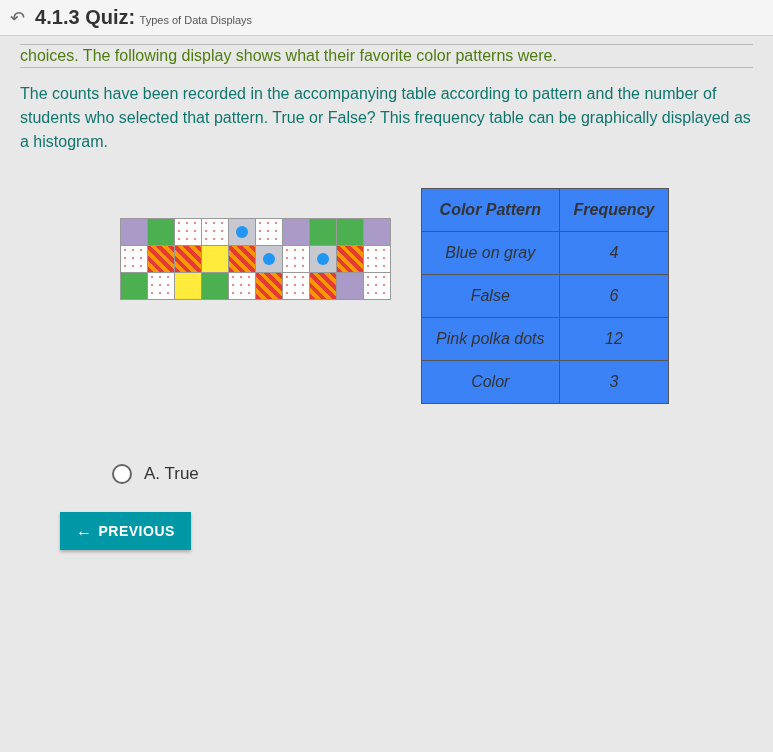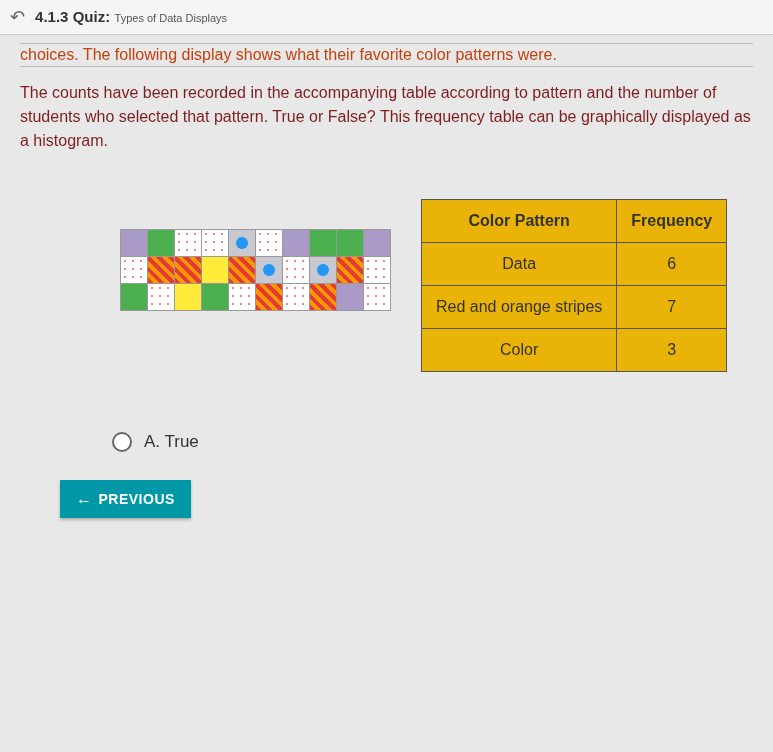--- a/index.html
+++ b/index.html
@@ -20,43 +20,43 @@
       gap: 10px;
     }
     .back-arrow {
       font-size: 18px;
       color: #666;
       cursor: pointer;
     }
     .quiz-label {
       font-weight: bold;
       color: #333;
-      font-size: 15px;
+      font-size: 20px;
     }
     .quiz-title {
       color: #555;
       font-size: 11px;
     }
     .content {
       padding: 8px 20px 0 20px;
       background: #e8e8e8;
     }
     .cutoff-text {
-      color: #c2410c;
+      color: #4d7c0f;
       font-size: 16px;
       border-top: 1px solid #bbb;
       border-bottom: 1px solid #bbb;
       padding: 2px 0;
       margin-bottom: 14px;
     }
     .question-text {
-      color: #7f1d1d;
+      color: #0f766e;
       font-size: 16px;
       line-height: 1.5;
-      margin-bottom: 46px;
+      margin-bottom: 34px;
     }
     .middle-row {
       display: flex;
       align-items: flex-start;
       gap: 30px;
       margin-bottom: 60px;
     }
     .pattern-grid {
       margin-top: 30px;
       margin-left: 100px;
@@ -87,21 +87,22 @@
       width: 12px; height: 12px;
       background: #2196f3;
       border-radius: 50%;
       transform: translate(-50%, -50%);
     }
     .stripes {
       background: repeating-linear-gradient(45deg, #e53935 0 4px, #ff9800 4px 8px);
     }
     .freq-table {
       border-collapse: collapse;
-      background: #eab308;
+      background: #3b82f6;
+      font-style: italic;
     }
     .freq-table th, .freq-table td {
       border: 1px solid #555;
       padding: 12px 14px;
       text-align: center;
       font-size: 16px;
       color: #333;
     }
     .freq-table th {
       font-weight: bold;
@@ -199,26 +200,30 @@
 
     <table class="freq-table">
       <thead>
         <tr>
           <th>Color Pattern</th>
           <th>Frequency</th>
         </tr>
       </thead>
       <tbody>
         <tr>
-          <td>Data</td>
+          <td>Blue on gray</td>
+          <td>4</td>
+        </tr>
+        <tr>
+          <td>False</td>
           <td>6</td>
         </tr>
         <tr>
-          <td>Red and orange stripes</td>
-          <td>7</td>
+          <td>Pink polka dots</td>
+          <td>12</td>
         </tr>
         <tr>
           <td>Color</td>
           <td>3</td>
         </tr>
       </tbody>
     </table>
   </div>
 
   <div class="answer-row">

